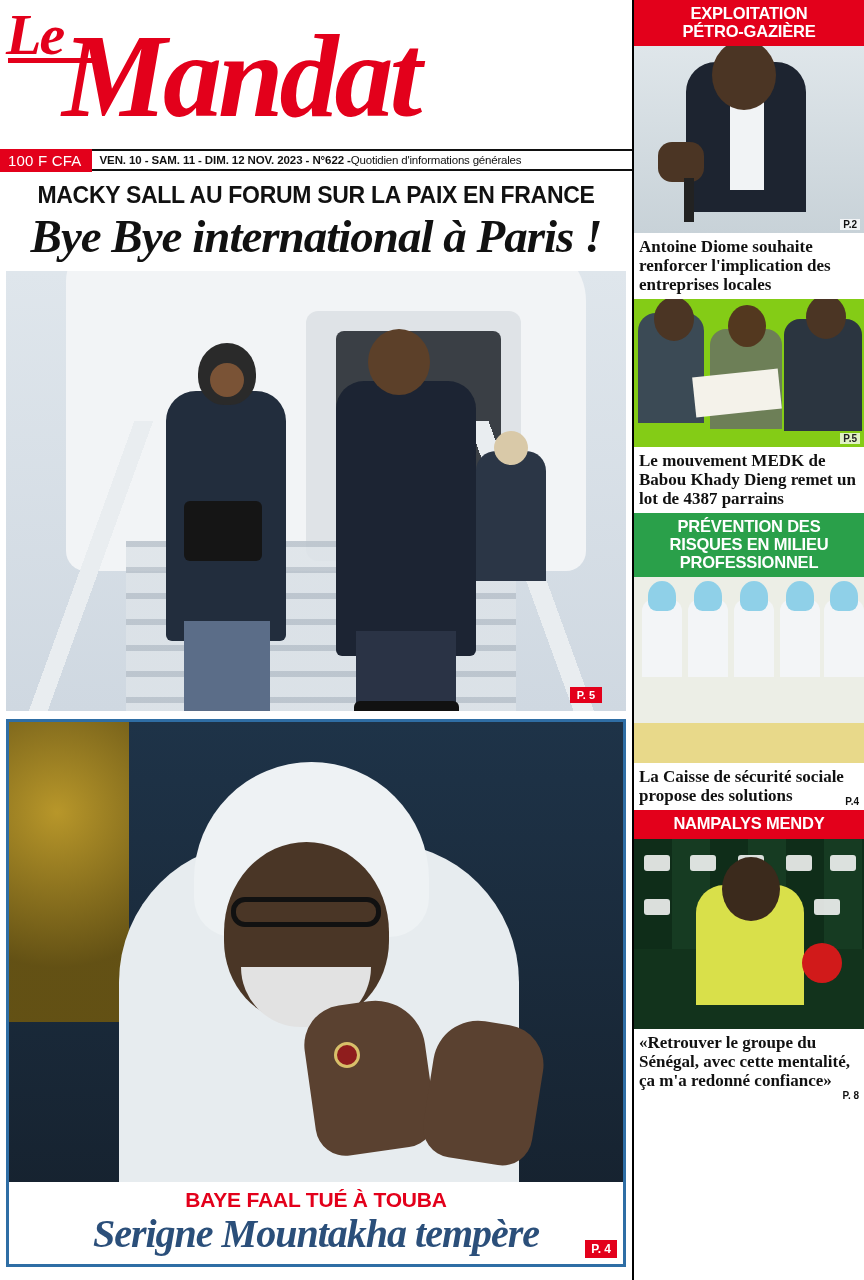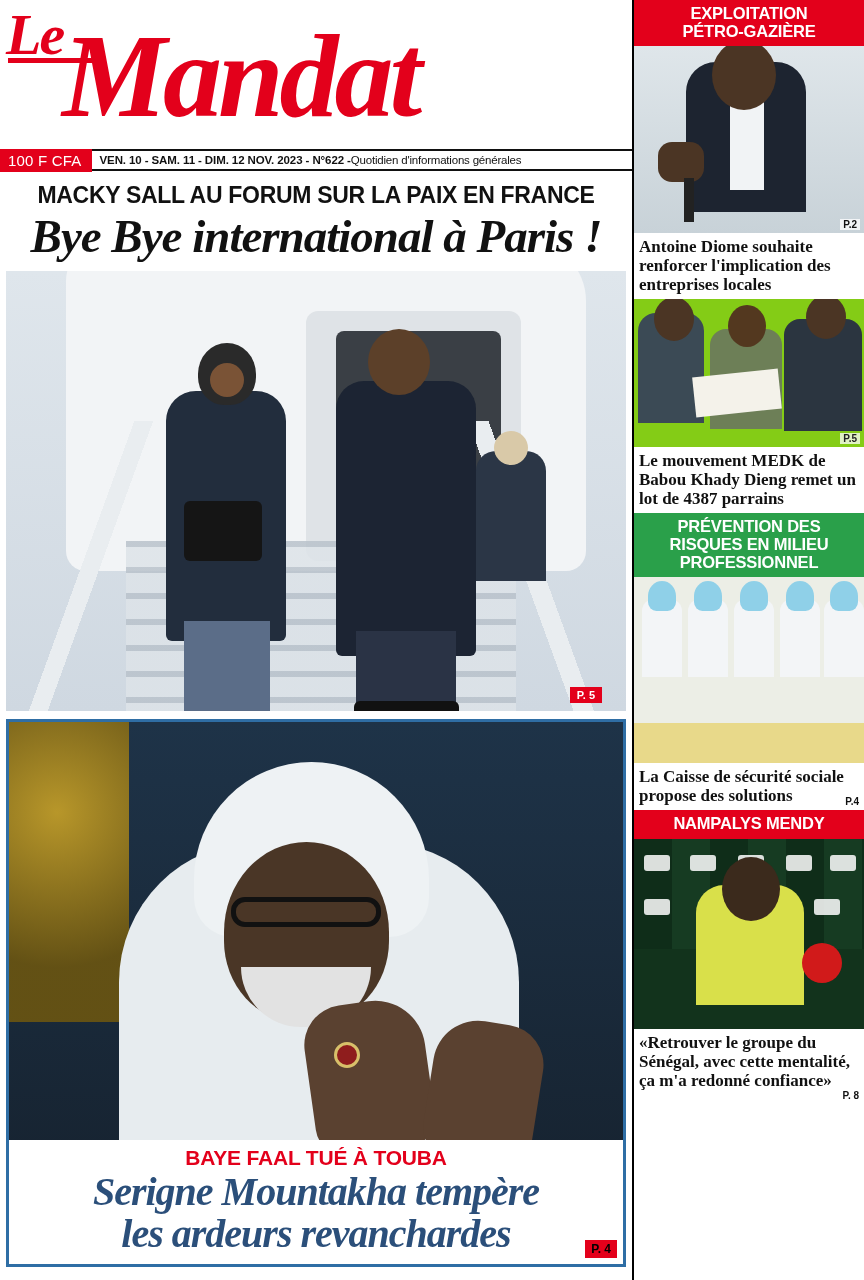--- a/index.html
+++ b/index.html
@@ -79,21 +79,21 @@
     position: absolute; left: 0; right: 0; bottom: 0;
     background: #ffffff; padding: 6px 0 10px 0; text-align: center;
   }
   .second-kicker { color: #e3001b; font-weight: bold; font-size: 21px; letter-spacing: -0.2px; }
   .second-title {
     font-family: "Liberation Serif", serif; font-weight: bold; font-style: italic;
     color: #2b4f7a; font-size: 40px; line-height: 1.0; margin-top: 2px; letter-spacing: -1px;
   }
   .second-tag {
     position: absolute; right: 6px; bottom: 6px;
-    background: #e3001b; color: #000000; font-weight: bold; font-size: 12px; padding: 2px 6px;
+    background: #e3001b; color: #ffffff; font-weight: bold; font-size: 12px; padding: 2px 6px;
   }
 
   
   .right { width: 232px; height: 100%; border-left: 2px solid #000; background: #fff; }
   .rblock { width: 100%; }
   .rhead {
     color: #fff; font-weight: bold; text-align: center;
     font-size: 16.5px; line-height: 1.07; padding: 5px 4px 6px 4px;
     letter-spacing: -0.2px;
   }
@@ -238,21 +238,20 @@
         <div class="s-face"></div>
         <div class="s-glass"></div>
         <div class="s-beard"></div>
         <div class="s-hand1"></div>
         <div class="s-ring"></div>
         <div class="s-hand2"></div>
       </div>
       <div class="second-caption">
         <div class="second-kicker">BAYE FAAL TUÉ À TOUBA</div>
         <div class="second-title">Serigne Mountakha tempère</div>
-        <div class="second-title">les ardeurs revanchardes</div>
         <div class="second-tag">P. 4</div>
       </div>
     </div>
   </div>
 
   <div class="right">
 
     <div class="rblock">
       <div class="rhead red">
         <div>EXPLOITATION</div>

